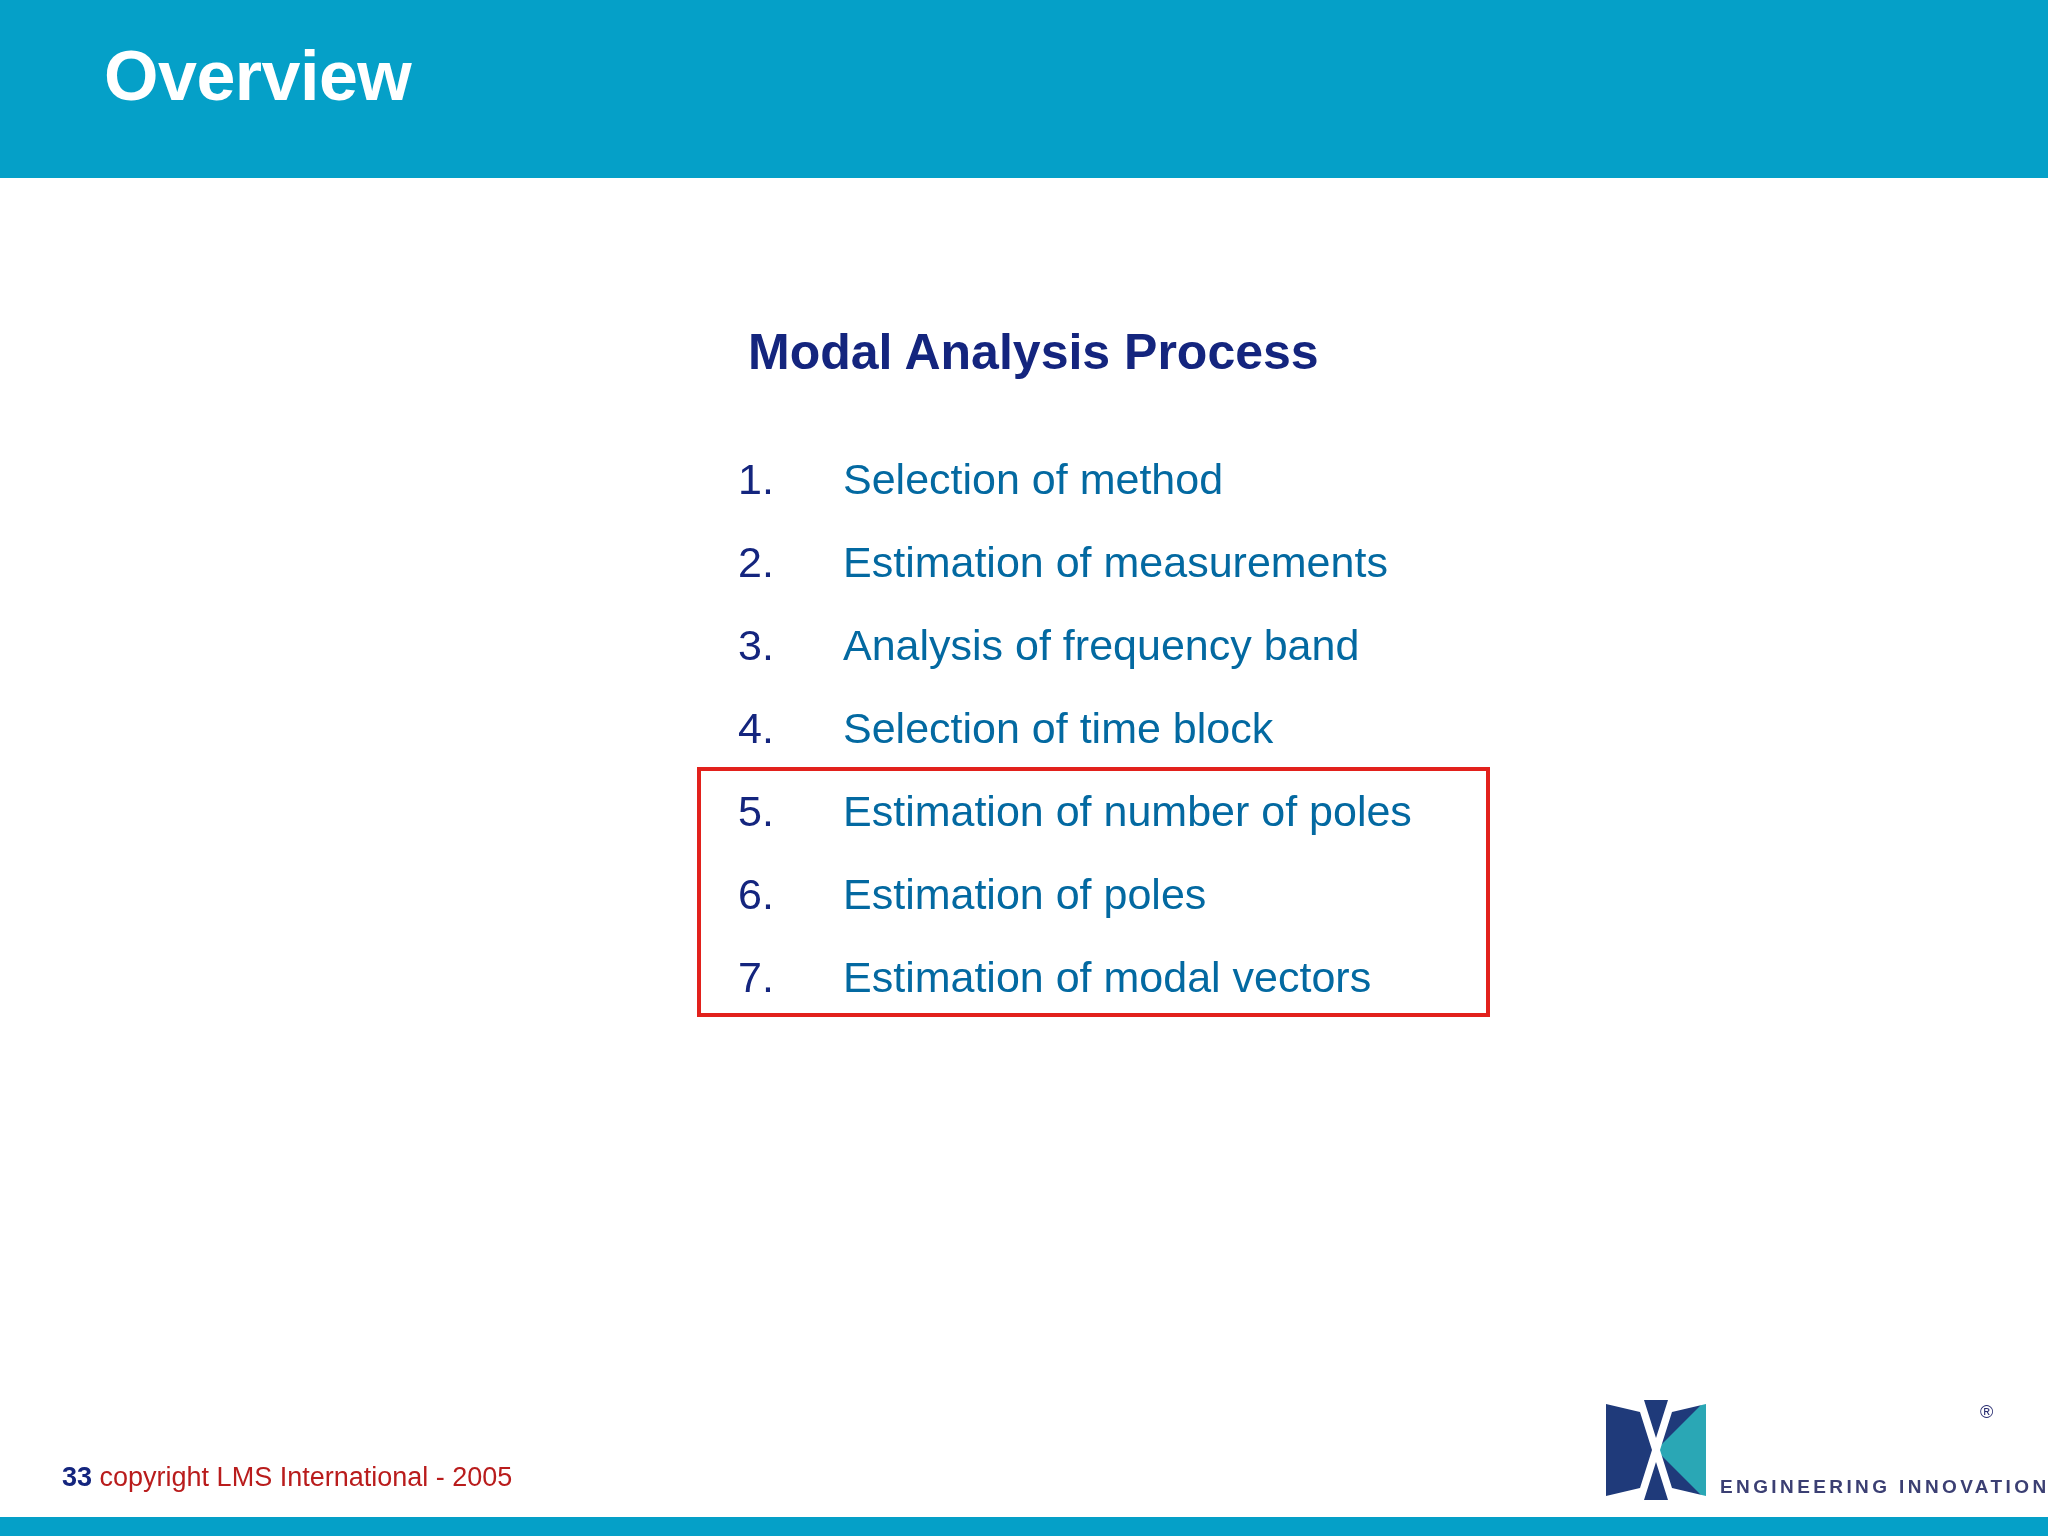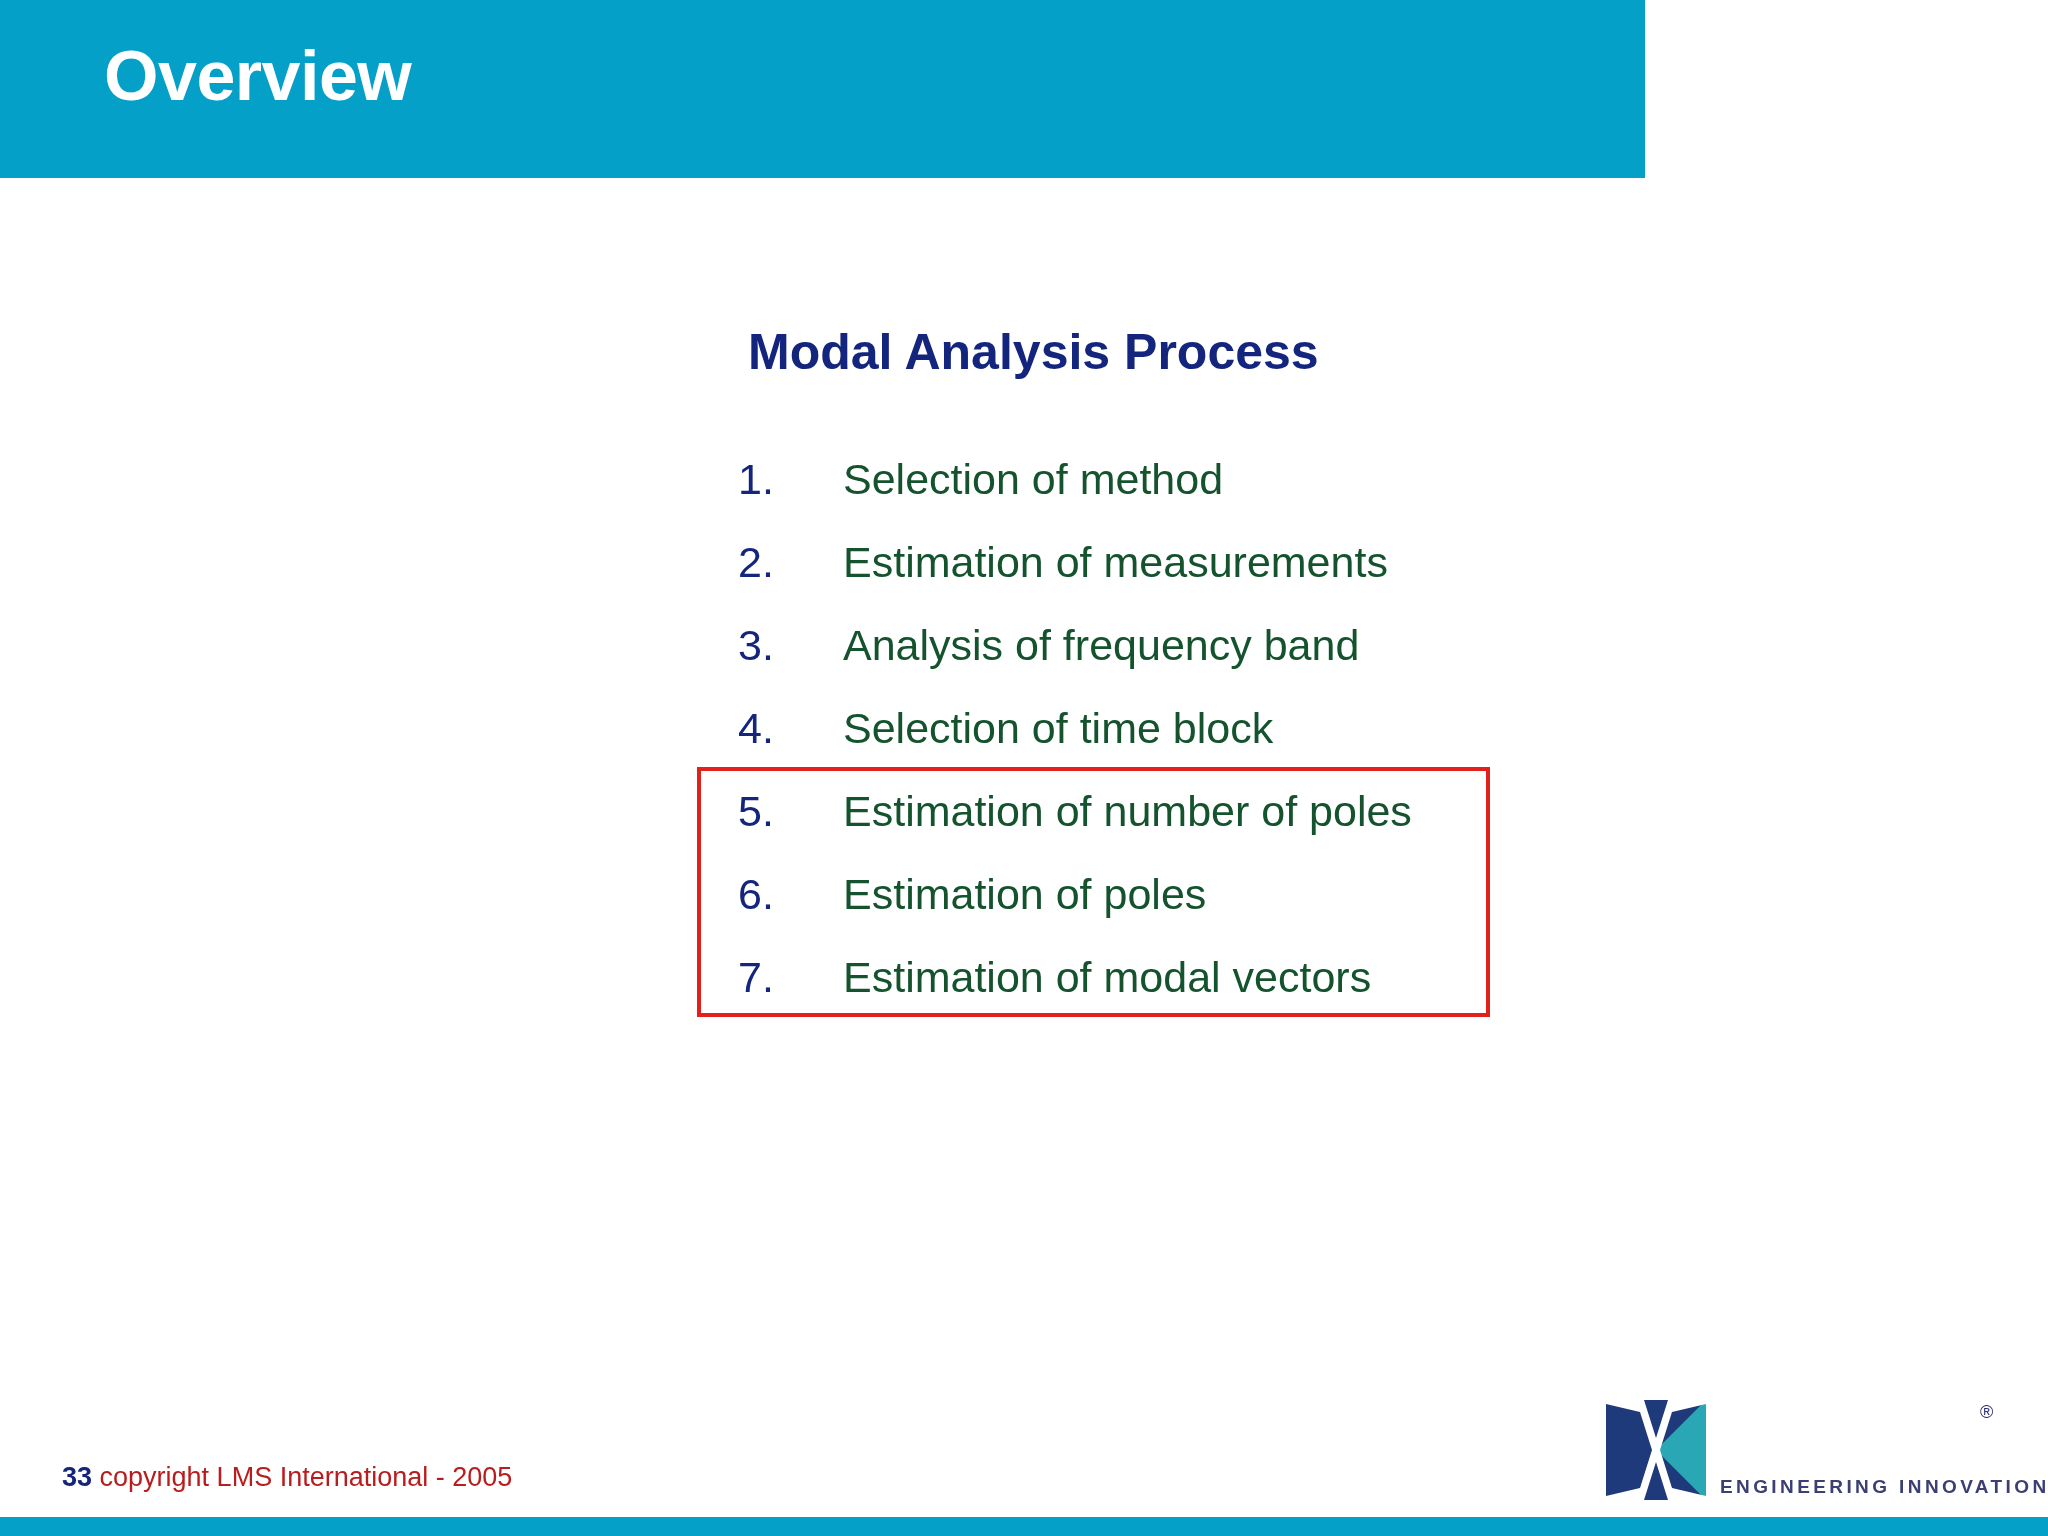--- a/index.html
+++ b/index.html
@@ -14,21 +14,21 @@
     overflow: hidden;
     font-family: "Liberation Sans", sans-serif;
     -webkit-font-smoothing: antialiased;
   }
 
   
   #header-banner {
     position: absolute;
     left: 0;
     top: 0;
-    width: 1645px;
+    width: 2048px;
     height: 178px;
     background: #05a0c8;
   }
   #slide-title {
     position: absolute;
     left: 104px;
     top: 40px;
     font-size: 70px;
     font-weight: bold;
     color: #ffffff;
@@ -77,21 +77,21 @@
   .item-number {
     display: inline-block;
     width: 105px;
     font-size: 43px;
     color: #14257e;
     vertical-align: baseline;
   }
   .item-label {
     display: inline-block;
     font-size: 43px;
-    color: #14532d;
+    color: #0369a1;
     vertical-align: baseline;
   }
 
   
   #highlight-box {
     position: absolute;
     left: 697px;
     top: 589px;   
     width: 793px;
     height: 250px;

